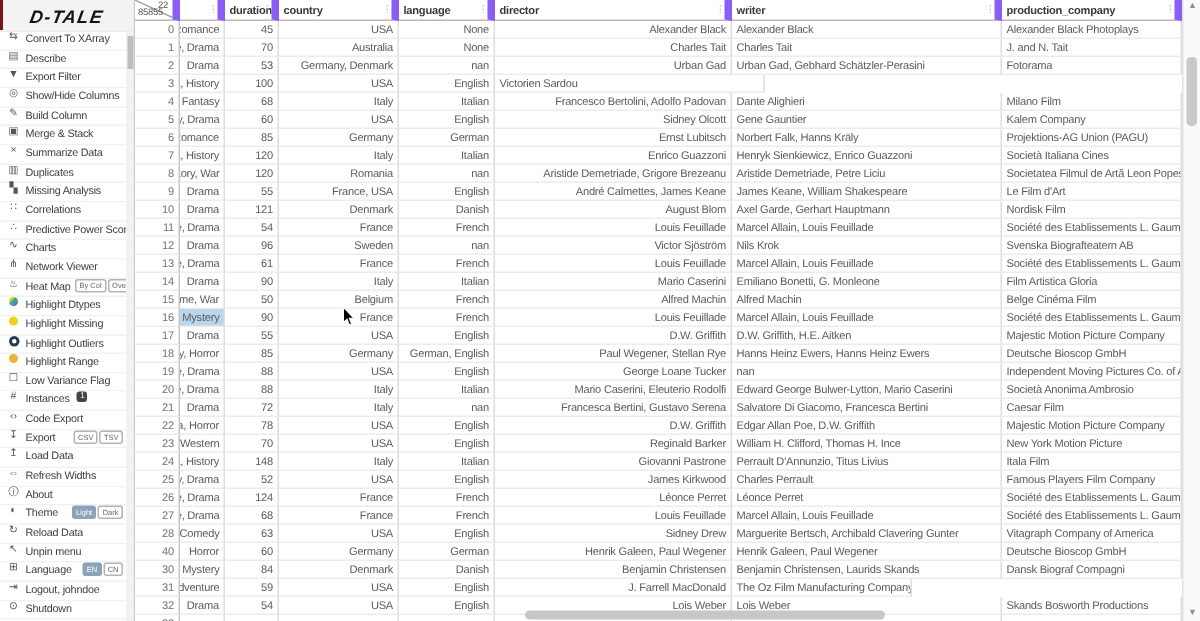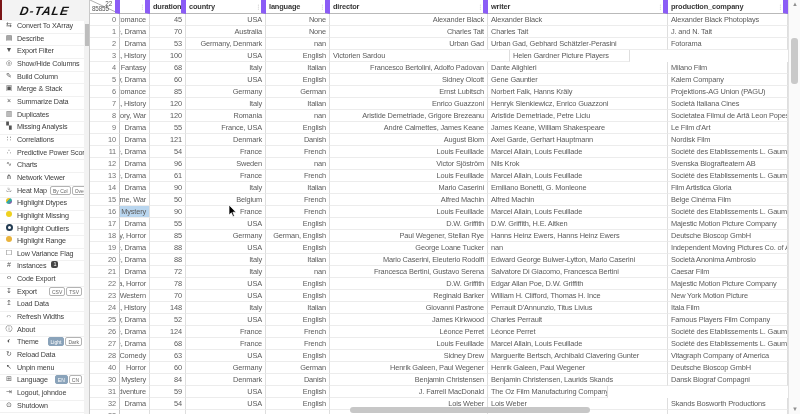--- a/index.html
+++ b/index.html
@@ -269,21 +269,20 @@
       <div class="td w-writer "><span dir="ltr">Urban Gad, Gebhard Schätzler-Perasini</span></div>
       <div class="td w-production "><span dir="ltr">Fotorama</span></div>
     </div>
     <div class="tr">
       <div class="td w-index idx al-r">3</div>
       <div class="td w-genre al-r clip-left"><span dir="ltr">Drama, History</span></div>
       <div class="td w-duration al-r"><span dir="ltr">100</span></div>
       <div class="td w-country al-r"><span dir="ltr">USA</span></div>
       <div class="td w-language al-r"><span dir="ltr">English</span></div>
       <div class="td w-writer "><span dir="ltr">Victorien Sardou</span></div>
-      <div class="td w-production "><span dir="ltr">Helen Gardner Picture Players</span></div>
     </div>
     <div class="tr">
       <div class="td w-index idx al-r">4</div>
       <div class="td w-genre al-r clip-left"><span dir="ltr">Adventure, Drama, Fantasy</span></div>
       <div class="td w-duration al-r"><span dir="ltr">68</span></div>
       <div class="td w-country al-r"><span dir="ltr">Italy</span></div>
       <div class="td w-language al-r"><span dir="ltr">Italian</span></div>
       <div class="td w-director al-r clip-left"><span dir="ltr">Francesco Bertolini, Adolfo Padovan</span></div>
       <div class="td w-writer "><span dir="ltr">Dante Alighieri</span></div>
       <div class="td w-production "><span dir="ltr">Milano Film</span></div>

